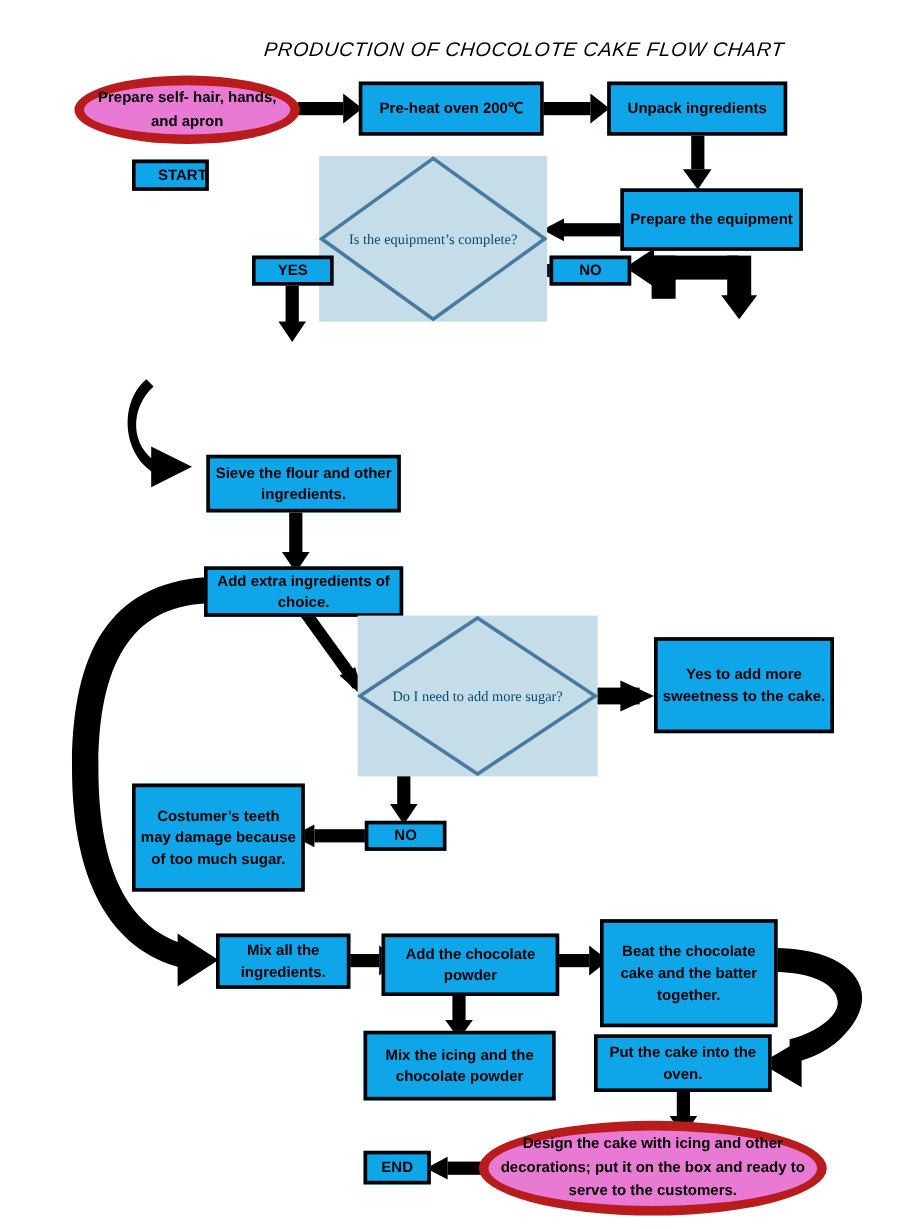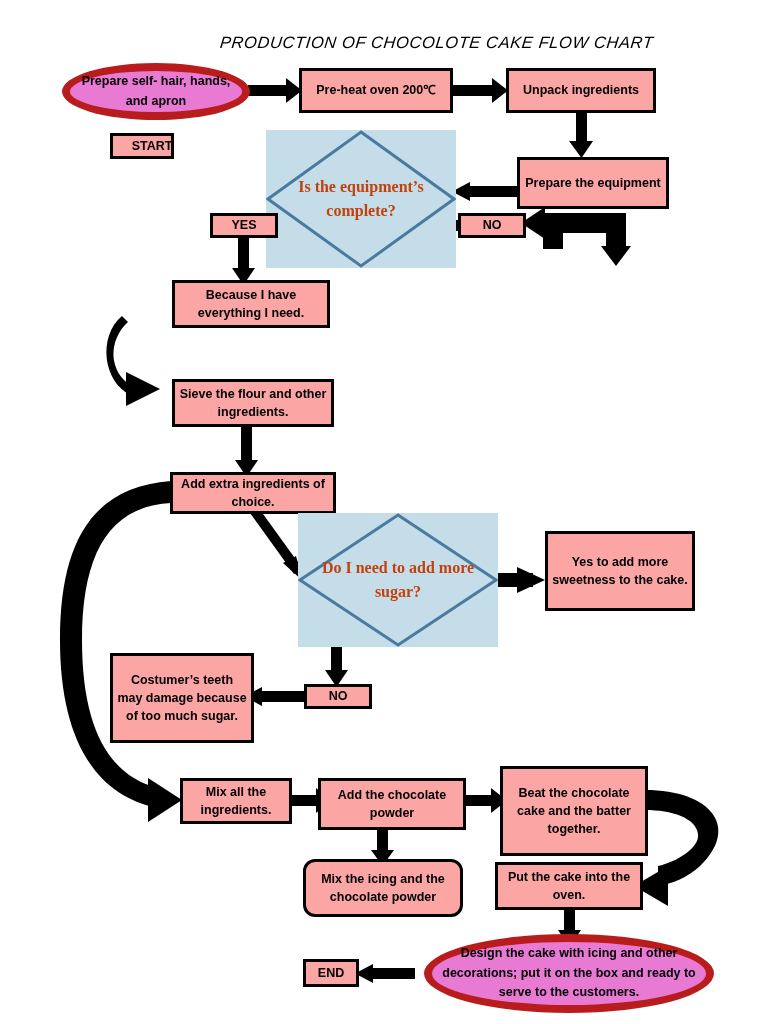--- a/index.html
+++ b/index.html
@@ -4,30 +4,30 @@
 <style>
   html,body{margin:0;padding:0;background:#ffffff;}
   body{width:768px;height:1024px;position:relative;overflow:hidden;
        font-family:"Liberation Sans",sans-serif;}
   #canvas{position:absolute;inset:0;width:768px;height:1024px;}
   svg.layer{position:absolute;left:0;top:0;width:768px;height:1024px;pointer-events:none;}
 
   .node{position:absolute;box-sizing:border-box;display:flex;align-items:center;
         justify-content:center;text-align:center;z-index:5;}
 
-  .proc{background:#fca5a5;border:3px solid #000000;color:#000000;
+  .proc{background:#0ea5e9;border:3px solid #000000;color:#000000;
         font-weight:bold;font-size:12.5px;line-height:1.45;
         font-family:"Liberation Sans",sans-serif;padding:2px 4px;}
 
   .term{background:#e87ad4;border:8px solid #b91c1c;border-radius:50%;
         color:#000000;font-weight:bold;font-size:12.5px;line-height:1.55;
         font-family:"Liberation Sans",sans-serif;padding:4px 10px;}
 
-  .dec{background:#c5dde9;border:0;color:#c2410c;font-weight:bold;
-       font-size:16px;line-height:1.5;
+  .dec{background:#c5dde9;border:0;color:#0c4a6e;font-weight:normal;
+       font-size:12px;line-height:1.5;
        font-family:"Liberation Serif",serif;}
   .dec .dectxt{position:relative;z-index:2;}
   .dec svg.dshape{position:absolute;left:0;top:0;width:100%;height:100%;z-index:1;}
 
   .title{position:absolute;color:#000000;font-weight:normal;
          font-family:"Liberation Sans",sans-serif;
          font-size:16.5px;letter-spacing:.6px;font-style:italic;
          transform:skewX(-6deg);white-space:nowrap;z-index:6;}
 </style>
 </head>
@@ -193,23 +193,20 @@
 
   <div class="node proc" style="left:210px;top:213px;width:68px;height:25px;">
     <span>YES</span>
   </div>
 
   <div class="node proc" style="left:458px;top:213px;width:68px;height:25px;">
     <span>NO</span>
   </div>
 
 
-  <div class="node proc" style="left:172px;top:280px;width:158px;height:48px;">
-    <span>Because I have everything I need.</span>
-  </div>
 
   <div class="node proc" style="left:172px;top:379px;width:162px;height:48px;align-items:center;">
     <span>Sieve the flour and other ingredients.</span>
   </div>
 
   <div class="node proc" style="left:170px;top:472px;width:166px;height:42px;">
     <span>Add extra ingredients of choice.</span>
   </div>
 
   <div class="node dec" style="left:298px;top:513px;width:200px;height:134px;">
@@ -236,29 +233,29 @@
   </div>
 
   <div class="node proc" style="left:318px;top:778px;width:148px;height:52px;">
     <span>Add the chocolate powder</span>
   </div>
 
   <div class="node proc" style="left:500px;top:766px;width:148px;height:90px;">
     <span>Beat the chocolate cake and the batter together.</span>
   </div>
 
-  <div class="node proc" style="left:303px;top:859px;width:160px;height:58px;border-radius:12px;">
+  <div class="node proc" style="left:303px;top:859px;width:160px;height:58px;">
     <span>Mix the icing and the chocolate powder</span>
   </div>
 
   <div class="node proc" style="left:495px;top:862px;width:148px;height:48px;">
     <span>Put the cake into the oven.</span>
   </div>
 
-  <div class="node term" style="left:424px;top:934px;width:290px;height:79px;">
+  <div class="node term" style="left:399px;top:934px;width:290px;height:79px;">
     <span>Design the cake with icing and other decorations; put it on the box and ready to serve to the customers.</span>
   </div>
 
   <div class="node proc" style="left:303px;top:959px;width:56px;height:28px;">
     <span>END</span>
   </div>
 
 </div>
 
 </body></html>

